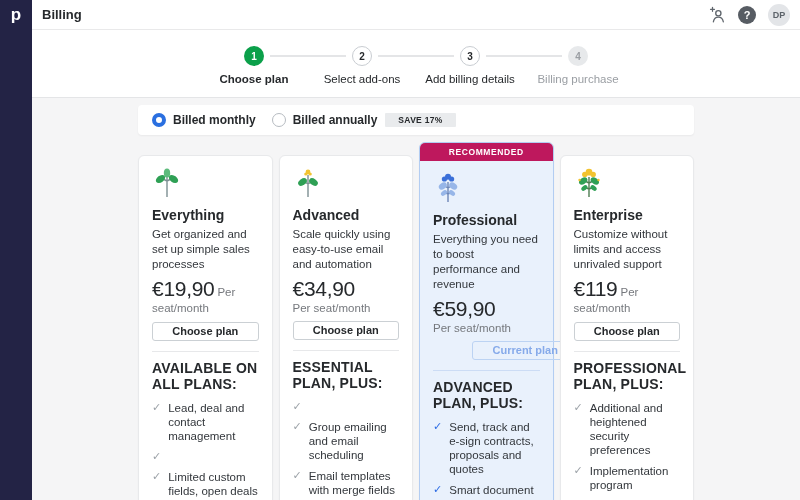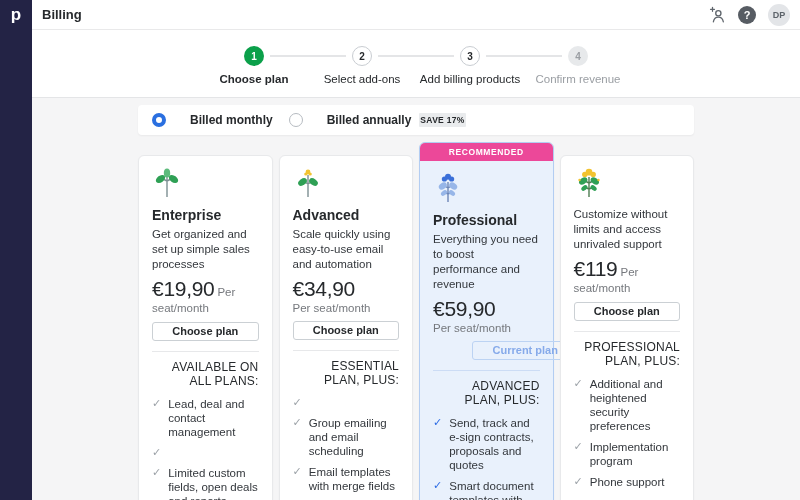--- a/index.html
+++ b/index.html
@@ -66,62 +66,62 @@
   .step.disabled .step-label { color:#9a9ea3; }
 
   
   .content { padding:7px 0 0; display:flex; flex-direction:column; align-items:center; }
 
   .toggle-card {
     width:556px; height:30px; background:#fff; border-radius:4px;
     box-shadow:0 1px 2px rgba(0,0,0,0.05);
     display:flex; align-items:center; gap:16px; padding:0 14px; margin-bottom:7px;
   }
-  .radio-option { display:flex; align-items:flex-end; gap:24px; cursor:pointer; }
+  .radio-option { display:flex; align-items:flex-end; gap:7px; cursor:pointer; }
   .radio { width:14px; height:14px; border-radius:50%; background:#fff; }
   .radio.selected { border:4.5px solid #2a6fe0; }
   .radio.unselected { border:1.5px solid #b6bbc1; }
   .radio-label { font-size:12px; font-weight:600; color:#26292c; }
   .save-badge {
     background:#e9ebed; color:#26292c; font-size:8.5px; font-weight:700;
-    padding:2px 1px; border-radius:1px; letter-spacing:0.3px; margin-left:-8px;
+    padding:2px 13px; border-radius:1px; letter-spacing:0.3px; margin-left:-8px;
   }
 
   
   .cards { width:556px; display:flex; gap:6px; align-items:flex-start; }
   .card {
     width:134.5px; flex:0 0 134.5px; background:#fff; border:1px solid #e8e9eb;
     border-radius:6px; min-height:560px; margin-top:13px;
     box-shadow:0 1px 2px rgba(0,0,0,0.04);
   }
   .card-body { padding:12px 13px; }
   .card.professional { margin-top:0; background:#e9f1fc; border:1px solid #b3cdf2; }
   .banner {
-    height:18px; background:#ec4899; border-radius:5px 5px 0 0; color:#fff;
+    height:18px; background:#be185d; border-radius:5px 5px 0 0; color:#fff;
     font-size:8.5px; font-weight:700; letter-spacing:0.6px;
     display:flex; align-items:center; justify-content:center;
   }
   .plan-icon { height:30px; margin-bottom:6px; }
   .plan-name { font-size:14px; font-weight:700; margin-bottom:4px; }
   .plan-desc { font-size:11.5px; line-height:1.3; color:#33373c; margin-bottom:5px; min-height:30px; }
   .price-row { margin-bottom:7px; }
   .price-row .price { font-size:21px; font-weight:400; color:#26292c; letter-spacing:-0.3px; }
   .price-row .per { font-size:11.5px; color:#75787d; }
   .price-row.inline .per { margin-left:3px; }
   .price-row.stacked .per { display:block; margin-top:1px; }
   .price-row.inline { min-height:26px; }
   .plan-btn {
     width:100%; height:19px; border-radius:3px; font-size:11px; font-weight:700;
     font-family:"Liberation Sans", sans-serif; cursor:pointer;
   }
   .btn-outline { background:#fff; border:1px solid #cbd0d4; color:#26292c; }
   .btn-current { background:transparent; border:1px solid #bcd3f3; color:#86aaea;margin-left:39px; }
   .divider { border:none; border-top:1px solid #e7e8ea; margin:10px 0 8px; }
   .card.professional .divider { border-top-color:#ccdcf5; }
-  .features-header { font-size:12px; font-weight:400; letter-spacing:0.2px; color:#26292c; margin-bottom:9px;text-align:right; }
+  .features-header { font-size:14px; font-weight:700; letter-spacing:0.2px; color:#26292c; margin-bottom:9px; }
   .features { list-style:none; }
   .features li { display:flex; gap:7px; font-size:11.5px; line-height:1.22; color:#33373c; margin-bottom:7px; }
   .features .check { color:#9ba1a7; font-size:11px; flex:0 0 auto; }
   .card.professional .features .check { color:#2b6be4; }
 </style>
 </head>
 <body>
 
 <div class="app">
   <aside class="sidebar">
@@ -147,25 +147,25 @@
       <div class="step active">
         <div class="step-circle">1</div>
         <div class="step-label">Choose plan</div>
       </div>
       <div class="step todo">
         <div class="step-circle">2</div>
         <div class="step-label">Select add-ons</div>
       </div>
       <div class="step todo">
         <div class="step-circle">3</div>
-        <div class="step-label">Add billing products</div>
+        <div class="step-label">Add billing details</div>
       </div>
       <div class="step disabled">
         <div class="step-circle">4</div>
-        <div class="step-label">Confirm revenue</div>
+        <div class="step-label">Billing purchase</div>
       </div>
     </div>
 
     <div class="content">
 
       <div class="toggle-card">
         <span class="radio-option">
           <span class="radio selected"></span>
           <span class="radio-label">Billed monthly</span>
         </span>
@@ -179,21 +179,21 @@
       <div class="cards">
 
         <div class="card">
           <div class="card-body">
             <svg class="plan-icon" width="30" height="30" viewBox="0 0 30 30">
               <path d="M15 29 V9 M15 13 L9 10 M15 13 L21 10" stroke="#7d8f93" stroke-width="1.4" fill="none"></path>
               <ellipse cx="8.5" cy="11" rx="5.2" ry="3.4" transform="rotate(-36 8.5 11)" fill="#2fa055"></ellipse>
               <ellipse cx="21.5" cy="11" rx="5.2" ry="3.4" transform="rotate(36 21.5 11)" fill="#2fa055"></ellipse>
               <ellipse cx="15" cy="5" rx="3.2" ry="4.6" fill="#5cbb7b"></ellipse>
             </svg>
-            <div class="plan-name">Enterprise</div>
+            <div class="plan-name">Everything</div>
             <div class="plan-desc">Get organized and set up simple sales processes</div>
             <div class="price-row inline">
               <span class="price">€19,90</span><span class="per">Per seat/month</span>
             </div>
             <button class="plan-btn btn-outline">Choose plan</button>
             <hr class="divider">
             <div class="features-header">AVAILABLE ON ALL PLANS:</div>
             <ul class="features">
                 <li>
                   <span class="check">✓</span>
@@ -286,20 +286,21 @@
               <ellipse cx="9.2" cy="13" rx="4.6" ry="3" transform="rotate(-36 9.2 13)" fill="#2fa055"></ellipse>
               <ellipse cx="20.8" cy="13" rx="4.6" ry="3" transform="rotate(36 20.8 13)" fill="#2fa055"></ellipse>
               <ellipse cx="10.4" cy="20" rx="3.4" ry="2.3" transform="rotate(-36 10.4 20)" fill="#2fa055"></ellipse>
               <ellipse cx="19.6" cy="20" rx="3.4" ry="2.3" transform="rotate(36 19.6 20)" fill="#2fa055"></ellipse>
               <circle cx="5.5" cy="12" r="1.2" fill="#f2c330"></circle>
               <circle cx="24.5" cy="12" r="1.2" fill="#f2c330"></circle>
               <circle cx="15" cy="4.2" r="3.4" fill="#f2c330"></circle>
               <circle cx="10.8" cy="6.4" r="2.7" fill="#f2c330"></circle>
               <circle cx="19.2" cy="6.4" r="2.7" fill="#f2c330"></circle>
             </svg>
+            <div class="plan-name">Enterprise</div>
             <div class="plan-desc">Customize without limits and access unrivaled support</div>
             <div class="price-row inline">
               <span class="price">€119</span><span class="per">Per seat/month</span>
             </div>
             <button class="plan-btn btn-outline">Choose plan</button>
             <hr class="divider">
             <div class="features-header">PROFESSIONAL PLAN, PLUS:</div>
             <ul class="features">
                 <li>
                   <span class="check">✓</span>

